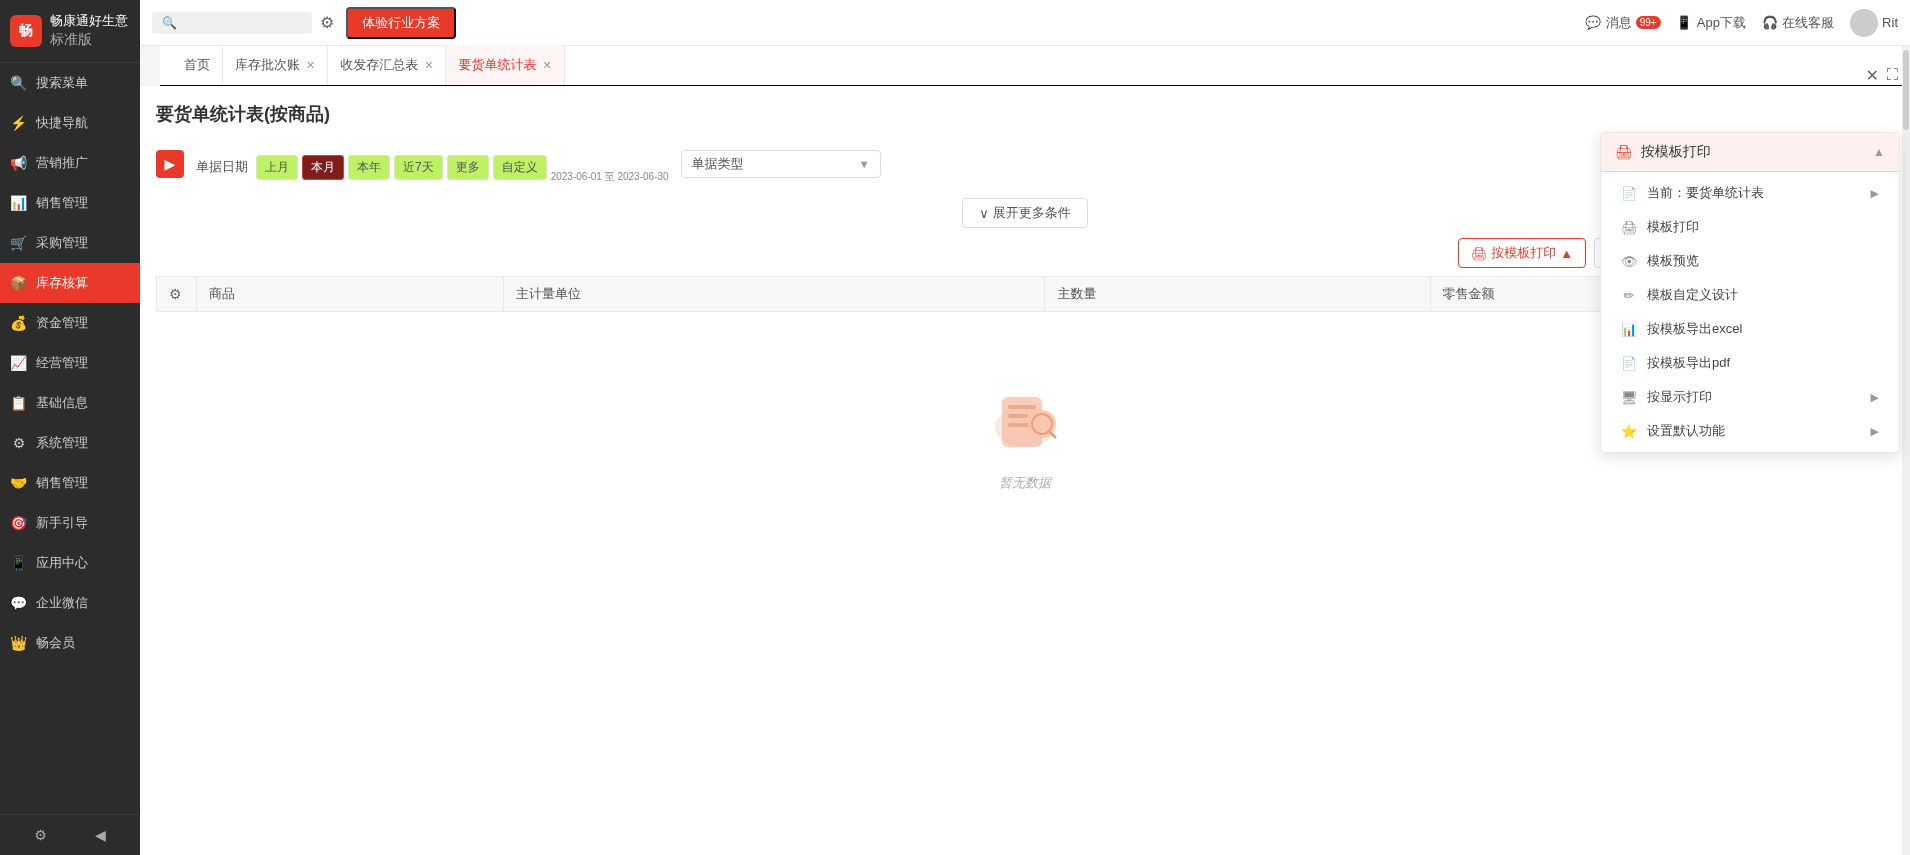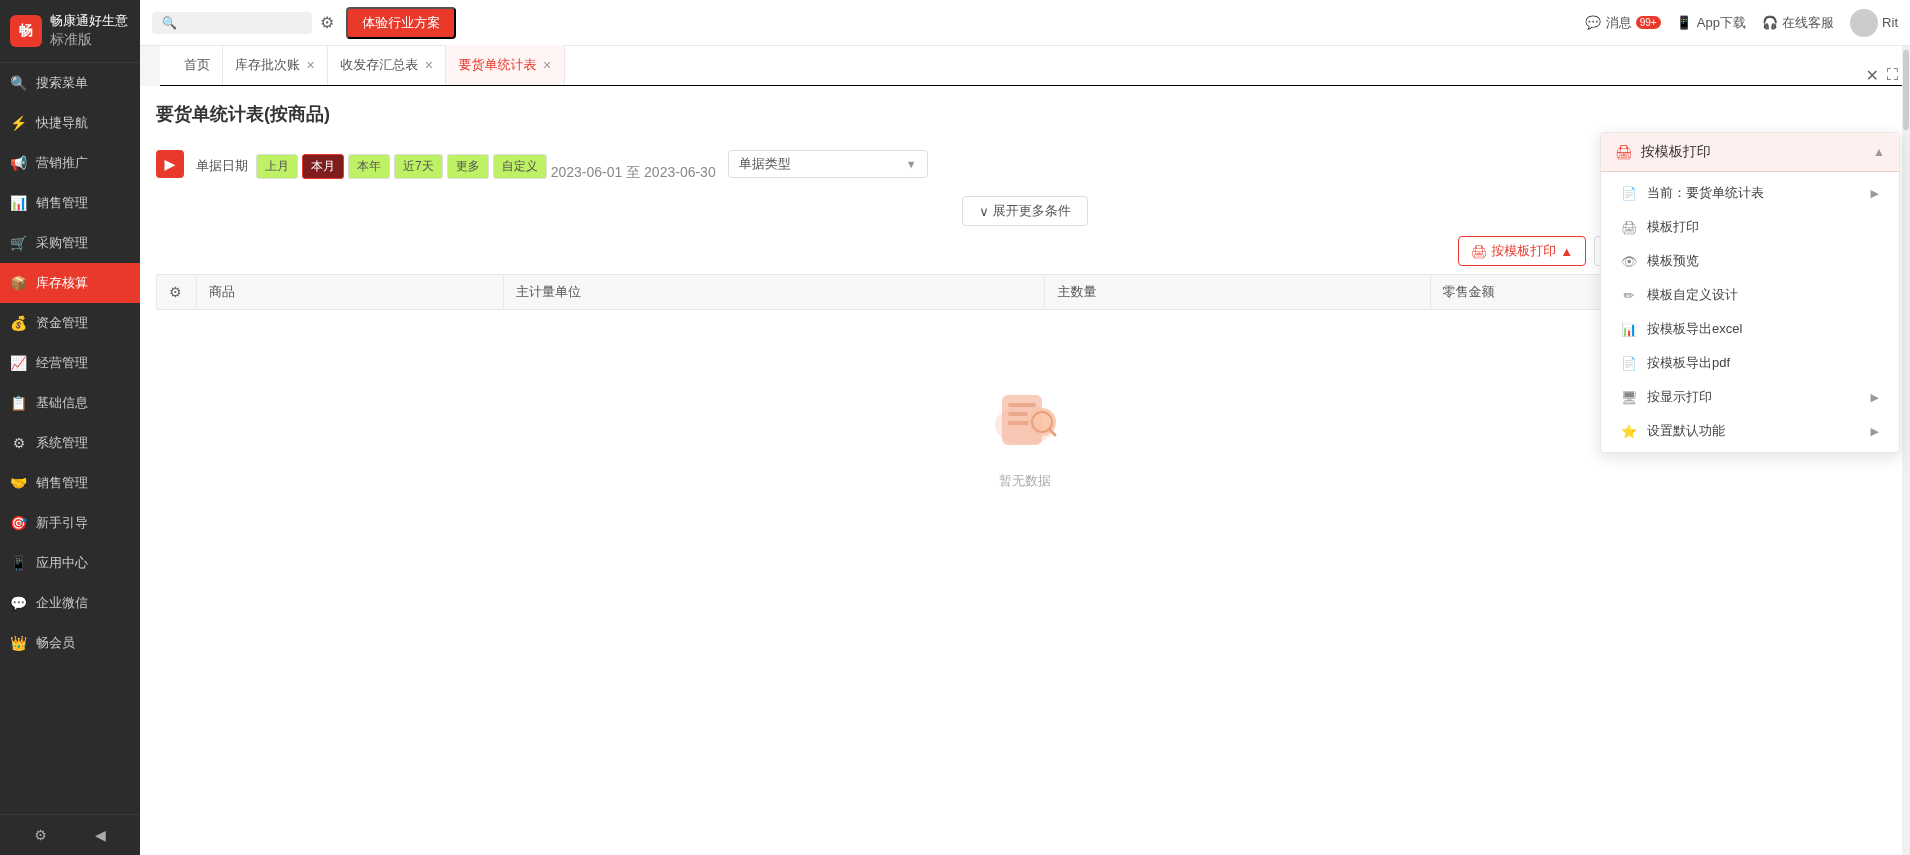--- a/index.html
+++ b/index.html
@@ -136,21 +136,21 @@
       border-radius: 4px; display: flex; align-items: center; justify-content: center;
       cursor: pointer; font-size: 14px; flex-shrink: 0;
     }
     .filter-group { display: flex; gap: 4px; }
     .filter-date-btns { display: flex; gap: 4px; align-items: center; }
     .date-btn {
       padding: 3px 8px; border-radius: 3px; font-size: 12px;
       cursor: pointer; border: 1px solid #ddd; background: #bef264; color: #555;
     }
     .date-btn.active { background: #7f1d1d; color: #fff; border-color: #e8392a; }
-    .date-range { font-size: 14px; color: #888; margin-top: 14px; }
+    .date-range { font-size: 10px; color: #888; margin-top: 20px; }
     .filter-select {
       display: flex; align-items: center;
       border: 1px solid #ddd; border-radius: 4px;
       padding: 4px 10px; min-width: 200px; background: #fff;
       color: #555; font-size: 13px; cursor: pointer; gap: 6px;
     }
     .filter-select-arrow { margin-left: auto; color: #999; font-size: 11px; }
     .expand-more-btn {
       display: flex; align-items: center; justify-content: center;
       padding: 5px 16px; border: 1px solid #ddd; border-radius: 4px;
@@ -187,21 +187,21 @@
 
     
     .data-table {
       width: 100%; border-collapse: collapse; margin-top: 4px;
     }
     .data-table th {
       background: #f7f7f7; border: 1px solid #e8e8e8;
       padding: 8px 12px; text-align: left; font-size: 13px; font-weight: 500; color: #555;
     }
     .data-table td {
-      border: 1px solid #e8e8e8; padding: 8px 12px; font-size: 13px; color: #333;
+      border: 1px solid #e8e8e8; padding: 8px 12px; font-size: 13px; color: #333; font-style: italic;
     }
     .table-gear { color: #666; cursor: pointer; font-size: 14px; }
 
     
     .empty-state {
       display: flex; flex-direction: column; align-items: center; justify-content: center;
       padding: 60px 0;
     }
     .empty-icon {
       width: 90px; height: 90px; margin-bottom: 12px;

